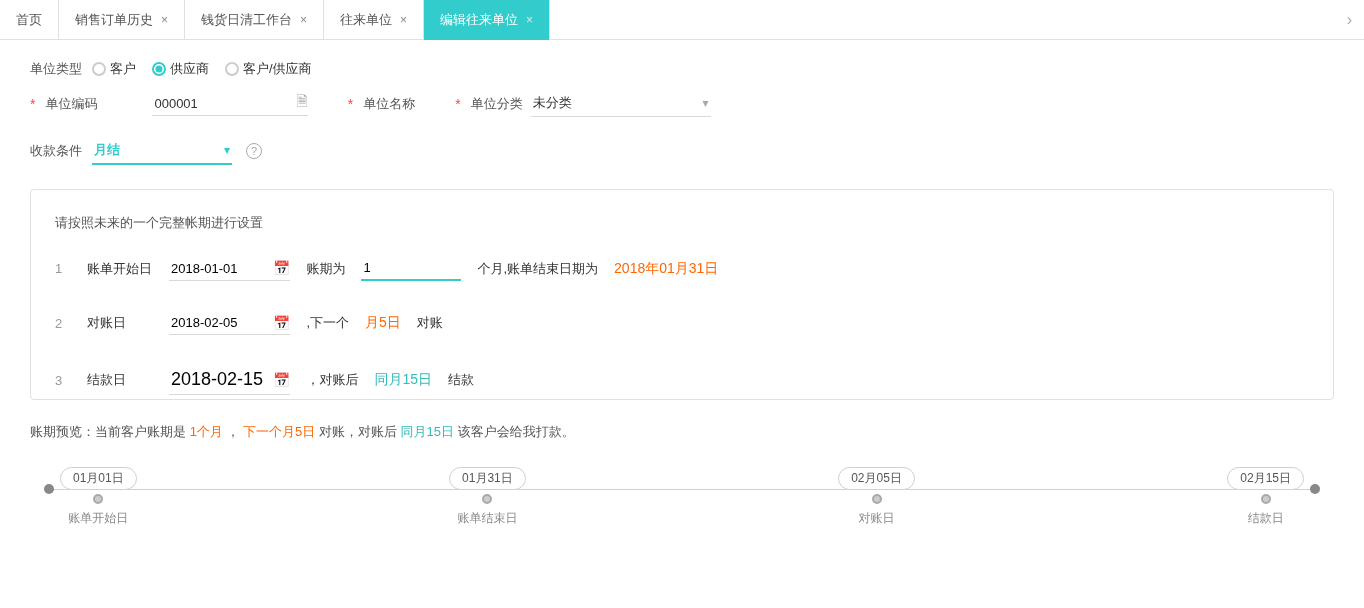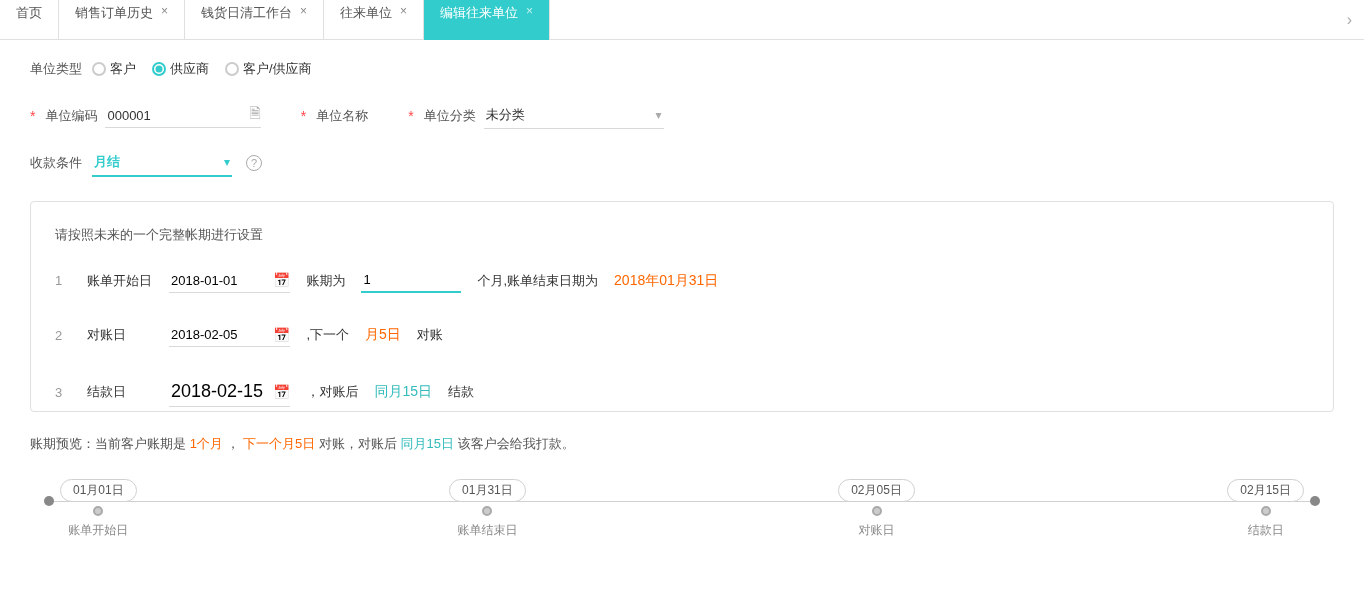--- a/index.html
+++ b/index.html
@@ -10,20 +10,21 @@
       display: flex;
       align-items: center;
       background: #fff;
       border-bottom: 1px solid #e0e0e0;
       height: 40px;
       padding: 0 0;
       position: relative;
     }
     .tab {
       display: flex;
+      align-items: center;
       padding: 4px 16px;
       height: 40px;
       cursor: pointer;
       font-size: 13px;
       color: #555;
       border-right: 1px solid #e0e0e0;
       white-space: nowrap;
       gap: 6px;
     }
     .tab:first-child {
@@ -52,21 +53,21 @@
     .main-content {
       padding: 20px 30px;
       background: #fff;
       min-height: calc(100vh - 40px);
     }
 
     
     .form-row {
       display: flex;
       align-items: center;
-      margin-bottom: 24px;
+      margin-bottom: 12px;
       gap: 10px;
     }
     .form-label {
       color: #555;
       white-space: nowrap;
       font-size: 13px;
     }
     .required-star {
       color: #ff4444;
       margin-right: 2px;
@@ -116,20 +117,21 @@
       padding: 4px 2px;
       font-size: 13px;
       color: #333;
       background: transparent;
     }
     .input-with-icon {
       display: flex;
       align-items: center;
       border-bottom: 1px solid #d9d9d9;
       gap: 4px;
+      margin-left: 47px;
     }
     .input-with-icon input {
       border: none;
       outline: none;
       font-size: 13px;
       background: transparent;
       padding: 4px 2px;
     }
     .field-icon {
       color: #aaa;

